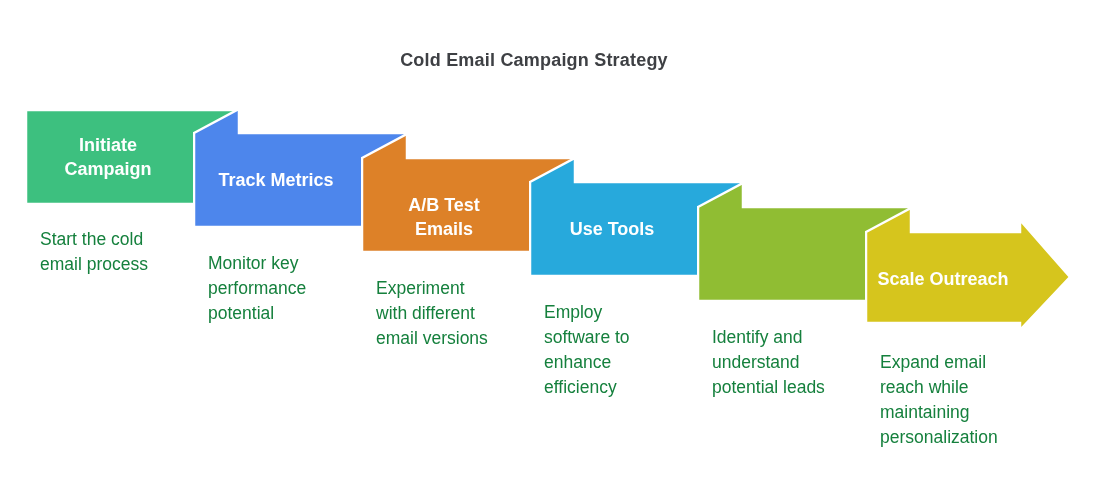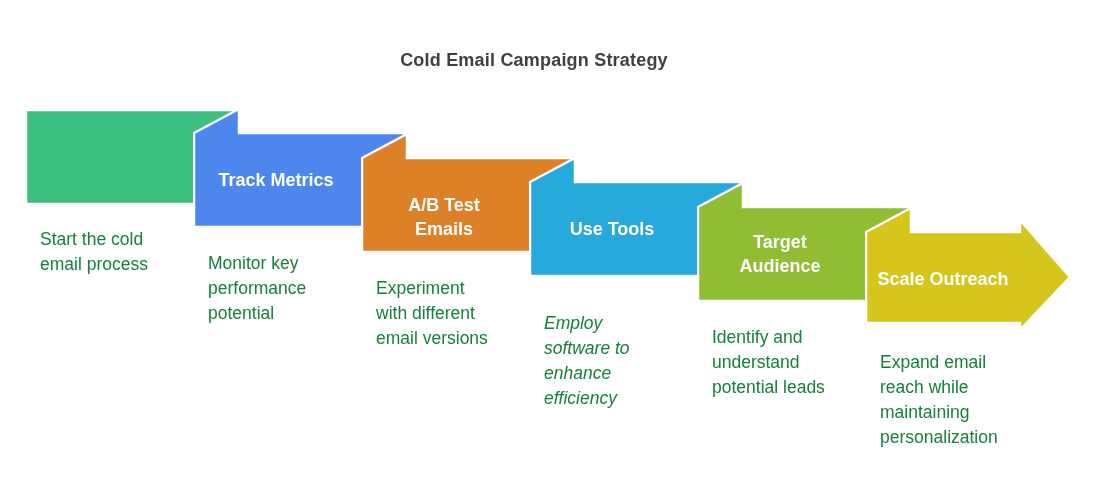--- a/index.html
+++ b/index.html
@@ -71,37 +71,37 @@
   </svg>
 
   <svg class="sheet-svg" style="left:697px; top:182px;" width="214" height="121">
     <polygon points="1,25 46,1 46,25 212,25 212,119 1,119" stroke="#ffffff" stroke-width="2.5" fill="#90bd33"></polygon>
   </svg>
 
   <svg class="sheet-svg" style="left:865px; top:207px;" width="208" height="127">
     <polygon points="1,25 46,1 46,25 155,25 155,13 205,70 155,123 155,116 1,116" stroke="#ffffff" stroke-width="2.5" fill="#d6c51d"></polygon>
   </svg>
 
+  <div class="step-label" style="left:25px;  top:110px;">Initiate
+Campaign</div>
   <div class="step-label" style="left:193px; top:133px;">Track Metrics</div>
   <div class="step-label" style="left:361px; top:170px;">A/B Test
 Emails</div>
   <div class="step-label" style="left:529px; top:182px;">Use Tools</div>
-  <div class="step-label" style="left:697px; top:207px;">Target
-Audience</div>
   <div class="step-label" style="left:865px; top:232px; width:156px;">Scale Outreach</div>
 
   <div class="step-desc" style="left:40px;  top:227px;">Start the cold
 email process</div>
   <div class="step-desc" style="left:208px; top:251px;">Monitor key
 performance
 potential</div>
   <div class="step-desc" style="left:376px; top:276px;">Experiment
 with different
 email versions</div>
-  <div class="step-desc" style="left:544px; top:311px;font-style:italic;">Employ
+  <div class="step-desc" style="left:544px; top:300px;">Employ
 software to
 enhance
 efficiency</div>
   <div class="step-desc" style="left:880px; top:350px;">Expand email
 reach while
 maintaining
 personalization</div>
   <div class="step-desc" style="left:712px; top:325px;">Identify and
 understand
 potential leads</div>

